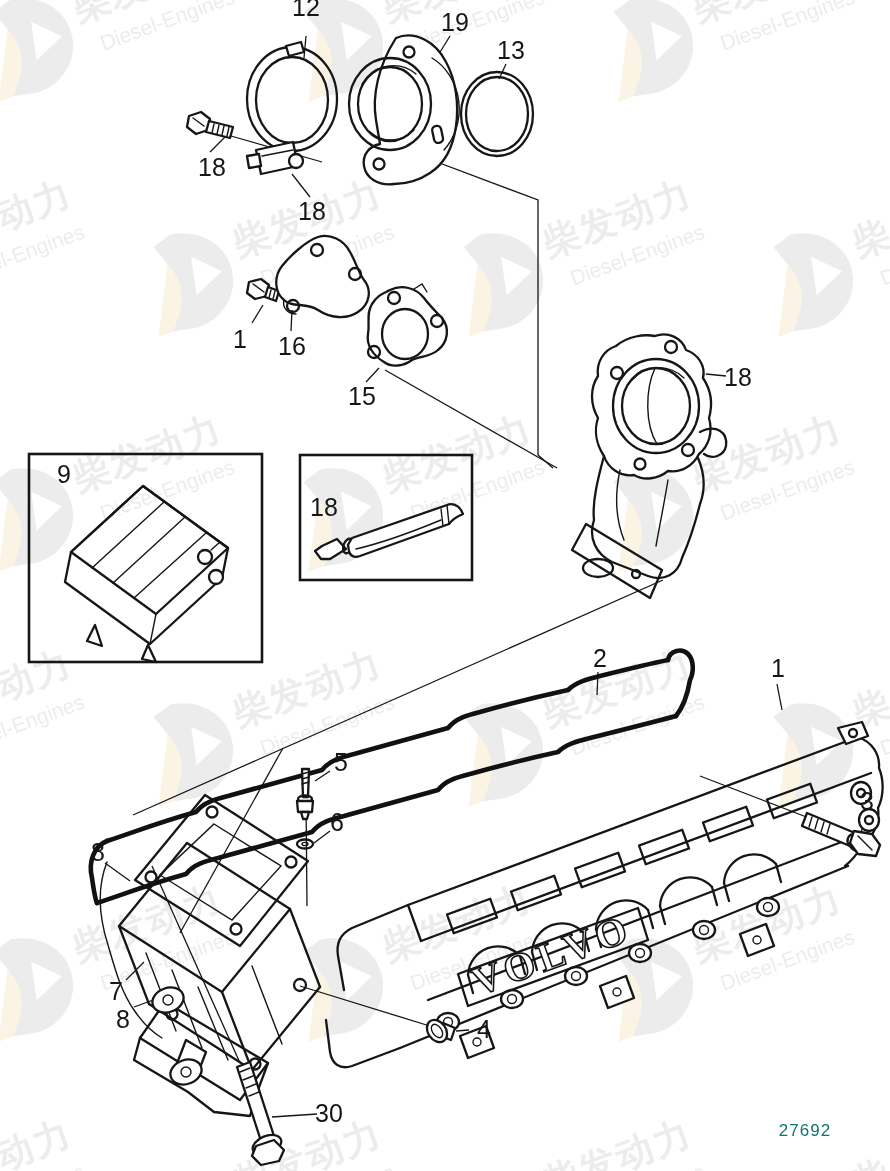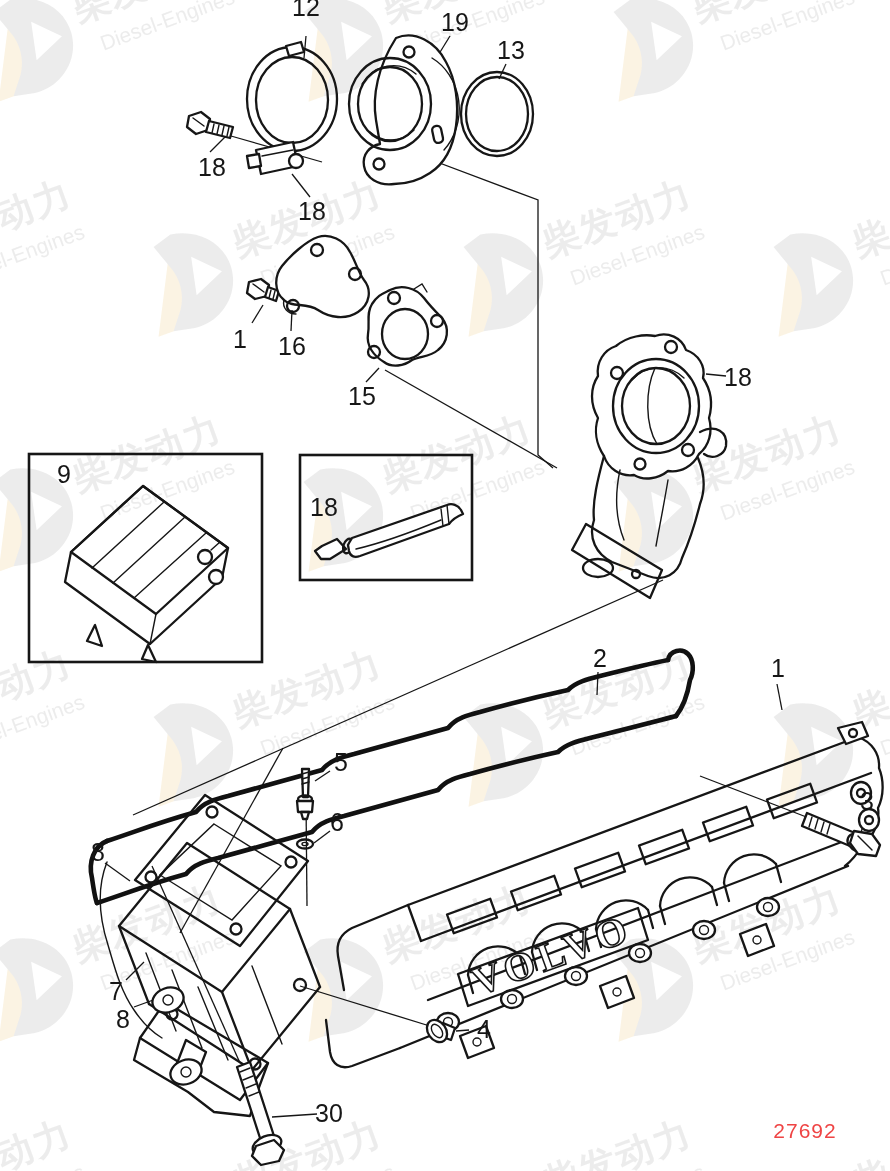--- a/index.html
+++ b/index.html
@@ -4,21 +4,21 @@
 <style>
   html,body{margin:0;padding:0;background:#ffffff;}
   #page{position:relative;width:890px;height:1171px;background:#ffffff;overflow:hidden;
         font-family:"Liberation Sans", sans-serif;}
   #wm-layer{position:absolute;inset:0;z-index:0;}
   .wm{position:absolute;transform:rotate(-20deg);opacity:.95;pointer-events:none;}
   #art{position:absolute;left:0;top:0;z-index:1;}
   .callout{position:absolute;z-index:2;transform:translate(-50%,-50%);
            font-size:25px;color:#161616;letter-spacing:0;line-height:1;}
   .drawing-number{position:absolute;z-index:2;transform:translate(-50%,-50%);
-           font-size:21px;color:#ef4444;letter-spacing:1px;text-align:center;}
+           font-size:17px;color:#0f766e;letter-spacing:1px;text-align:center;}
   svg .ln{stroke:#161616;stroke-width:1.3;fill:none;}
   svg .o{stroke:#161616;stroke-width:2.3;fill:none;stroke-linejoin:round;stroke-linecap:round;}
   svg .ow{stroke:#161616;stroke-width:2.3;fill:#ffffff;stroke-linejoin:round;stroke-linecap:round;}
   svg .t{stroke:#161616;stroke-width:1.4;fill:none;stroke-linecap:round;}
   svg .gk{stroke:#111111;stroke-width:4.6;fill:none;stroke-linejoin:round;stroke-linecap:round;}
   svg .bx{stroke:#161616;stroke-width:2.6;fill:none;}
 </style>
 </head>
 <body>
 

